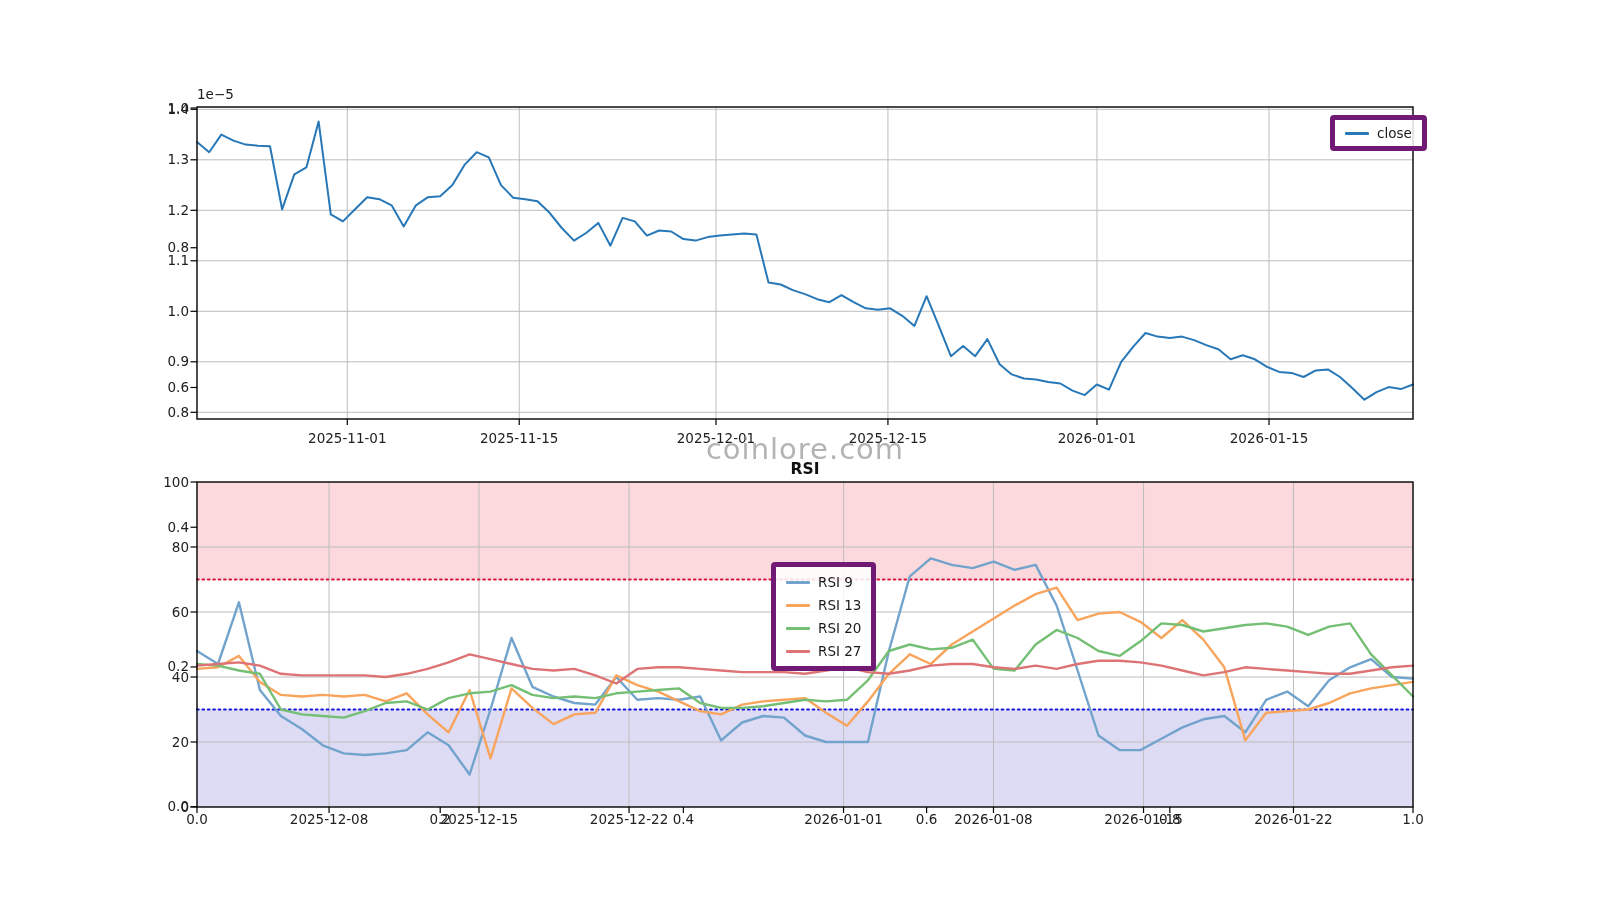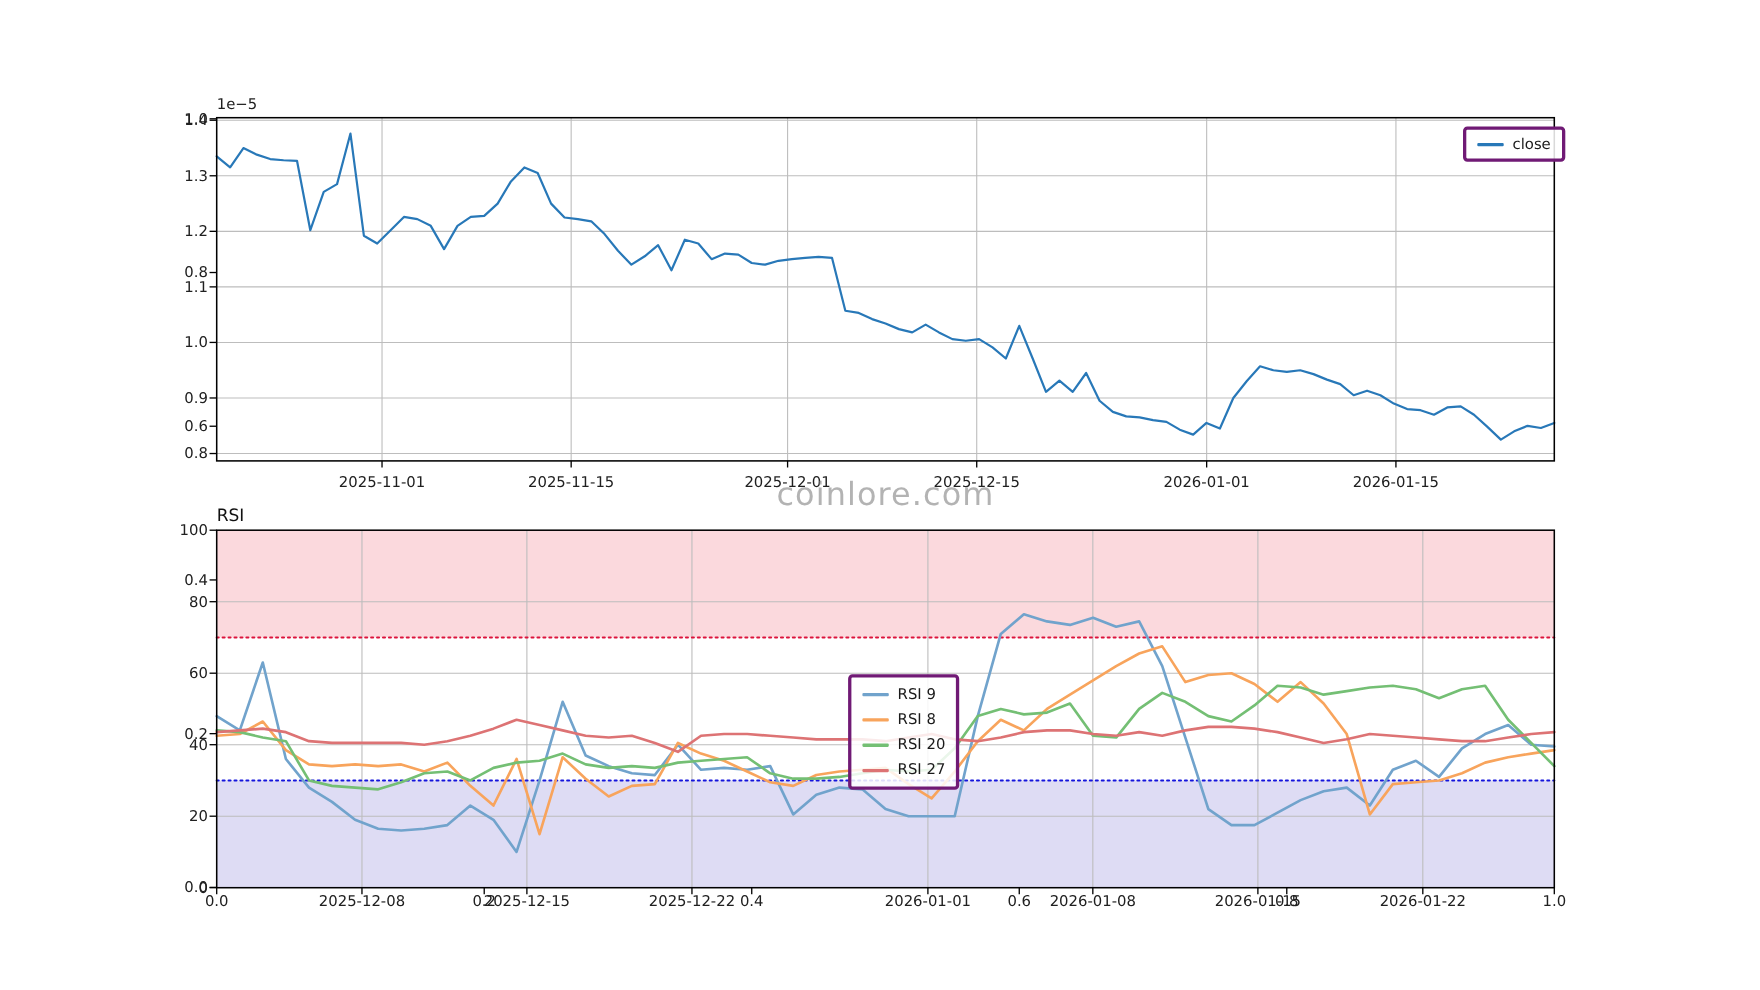--- a/index.html
+++ b/index.html
@@ -1,26 +1,26 @@
 <!DOCTYPE html>
 <html><head>
 <meta charset="utf-8">
 <style>
   html,body{margin:0;padding:0;background:#fff;}
   .figure{position:relative;width:1600px;height:900px;background:#ffffff;
           font-family:"DejaVu Sans","Liberation Sans",sans-serif;overflow:hidden;}
   .figure svg{position:absolute;left:0;top:0;}
   .watermark{position:absolute;left:197px;width:1216px;top:434px;text-align:center;
              font-size:29px;line-height:30px;color:rgba(128,128,128,0.60);letter-spacing:1px;}
-  .panel-title{position:absolute;left:197px;width:1216px;top:461px;
-               font-size:15.5px;line-height:16px;color:#111;}
-  .legend{position:absolute;border:3px solid #701a75;border-radius:4px;
+  .panel-title{position:absolute;left:197px;width:1216px;top:461px;text-align:center;
+               font-size:15.5px;line-height:16px;color:#111;font-weight:bold;}
+  .legend{position:absolute;border:5px solid #701a75;border-radius:4px;
           background:rgba(255,255,255,0.85);box-sizing:border-box;}
   .legend-close{left:1330px;top:115px;padding:5px 10px;display:flex;align-items:center;gap:8px;}
-  .legend-rsi{left:771px;top:613px;padding:7px 10px;display:flex;flex-direction:column;gap:7px;}
+  .legend-rsi{left:771px;top:562px;padding:7px 10px;display:flex;flex-direction:column;gap:7px;}
   .legend-row{display:flex;align-items:center;gap:8px;}
   .legend-swatch{width:24px;height:3px;border-radius:1px;flex:0 0 auto;}
   .legend-label{font-size:13.5px;color:#1a1a1a;white-space:nowrap;}
 </style>
 </head>
 <body>
 
 <div class="figure">
   <svg id="chart-svg" width="1600" height="900" viewBox="0 0 1600 900">
       <rect x="197" y="482" width="1216" height="97.5" fill="#fbd9dd"></rect>
@@ -146,21 +146,21 @@
         <span class="legend-label">close</span>
       </div>
     </div>
   <div class="legend legend-rsi" id="legend-rsi">
       <div class="legend-row">
         <span class="legend-swatch" style="background: rgb(113, 163, 204);"></span>
         <span class="legend-label">RSI 9</span>
       </div>
       <div class="legend-row">
         <span class="legend-swatch" style="background: rgb(248, 164, 92);"></span>
-        <span class="legend-label">RSI 8</span>
+        <span class="legend-label">RSI 13</span>
       </div>
       <div class="legend-row">
         <span class="legend-swatch" style="background: rgb(116, 191, 116);"></span>
         <span class="legend-label">RSI 20</span>
       </div>
       <div class="legend-row">
         <span class="legend-swatch" style="background: rgb(221, 115, 116);"></span>
         <span class="legend-label">RSI 27</span>
       </div>
     </div>

